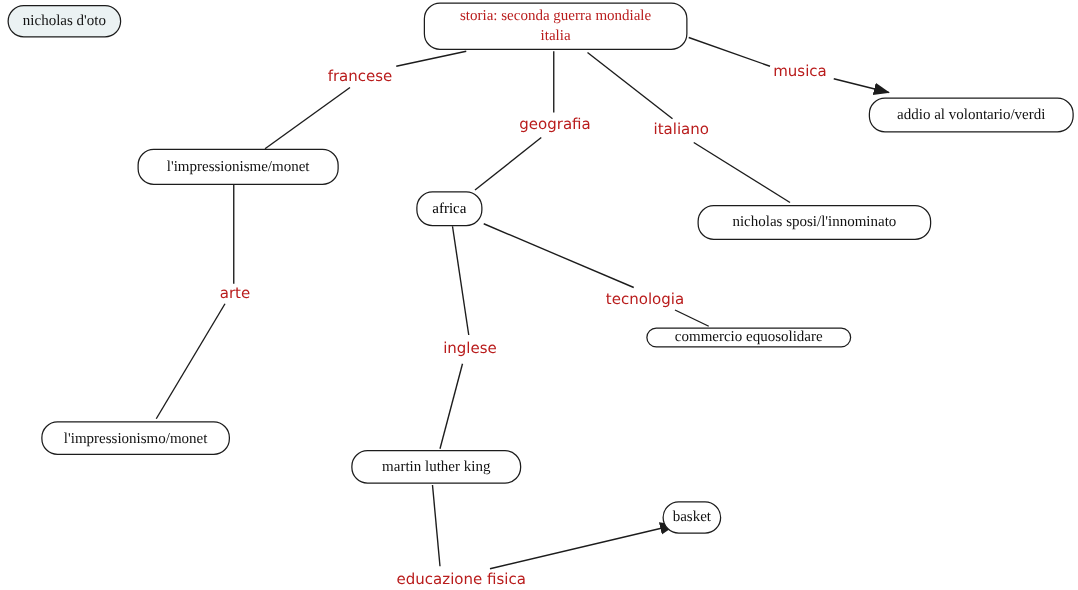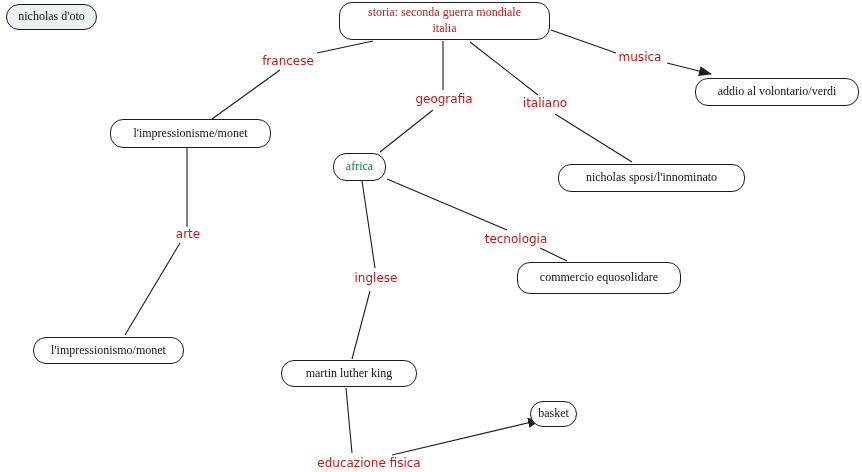--- a/index.html
+++ b/index.html
@@ -72,23 +72,23 @@
         <line x1="346" y1="388" x2="352" y2="453" class="edge"></line>
         <line x1="392" y1="455" x2="540" y2="420" class="edge" marker-end="url(#arrowhead)"></line>
       </g>
   </svg>
   <div id="nodes-layer">
       <div class="node" style="left: 6px; top: 4px; width: 91px; height: 26px; background: rgb(235, 242, 243); color: rgb(17, 17, 17);">nicholas d'oto</div>
       <div class="node" style="left: 339px; top: 2px; width: 211px; height: 38px; background: rgb(255, 255, 255); color: #b91c1c;">storia: seconda guerra mondiale
 italia</div>
       <div class="node" style="left: 110px; top: 119px; width: 161px; height: 29px; background: rgb(255, 255, 255); color: rgb(17, 17, 17);">l'impressionisme/monet</div>
       <div class="node" style="left: 695px; top: 78px; width: 164px; height: 28px; background: rgb(255, 255, 255); color: rgb(17, 17, 17);">addio al volontario/verdi</div>
-      <div class="node" style="left: 333px; top: 153px; width: 53px; height: 28px; background: rgb(255, 255, 255); color: #15803d;">africa</div>
+      <div class="node" style="left: 333px; top: 153px; width: 53px; height: 28px; background: rgb(255, 255, 255); color: #000000;">africa</div>
       <div class="node" style="left: 558px; top: 164px; width: 187px; height: 28px; background: rgb(255, 255, 255); color: rgb(17, 17, 17);">nicholas sposi/l'innominato</div>
-      <div class="node" style="left: 517px; top: 262px; width: 164px; height: 32px; background: rgb(255, 255, 255); color: rgb(17, 17, 17);">commercio equosolidare</div>
+      <div class="node" style="left: 517px; top: 262px; width: 164px; height: 16px; background: rgb(255, 255, 255); color: rgb(17, 17, 17);">commercio equosolidare</div>
       <div class="node" style="left: 33px; top: 337px; width: 151px; height: 27px; background: rgb(255, 255, 255); color: rgb(17, 17, 17);">l'impressionismo/monet</div>
       <div class="node" style="left: 281px; top: 360px; width: 136px; height: 27px; background: rgb(255, 255, 255); color: rgb(17, 17, 17);">martin luther king</div>
       <div class="node" style="left: 530px; top: 401px; width: 47px; height: 26px; background: rgb(255, 255, 255); color: rgb(17, 17, 17);">basket</div>
     </div>
   <div id="labels-layer">
       <div class="link-label" style="left: 288px; top: 61px;">francese</div>
       <div class="link-label" style="left: 444px; top: 99px;">geografia</div>
       <div class="link-label" style="left: 545px; top: 103px;">italiano</div>
       <div class="link-label" style="left: 640px; top: 57px;">musica</div>
       <div class="link-label" style="left: 188px; top: 234px;">arte</div>

